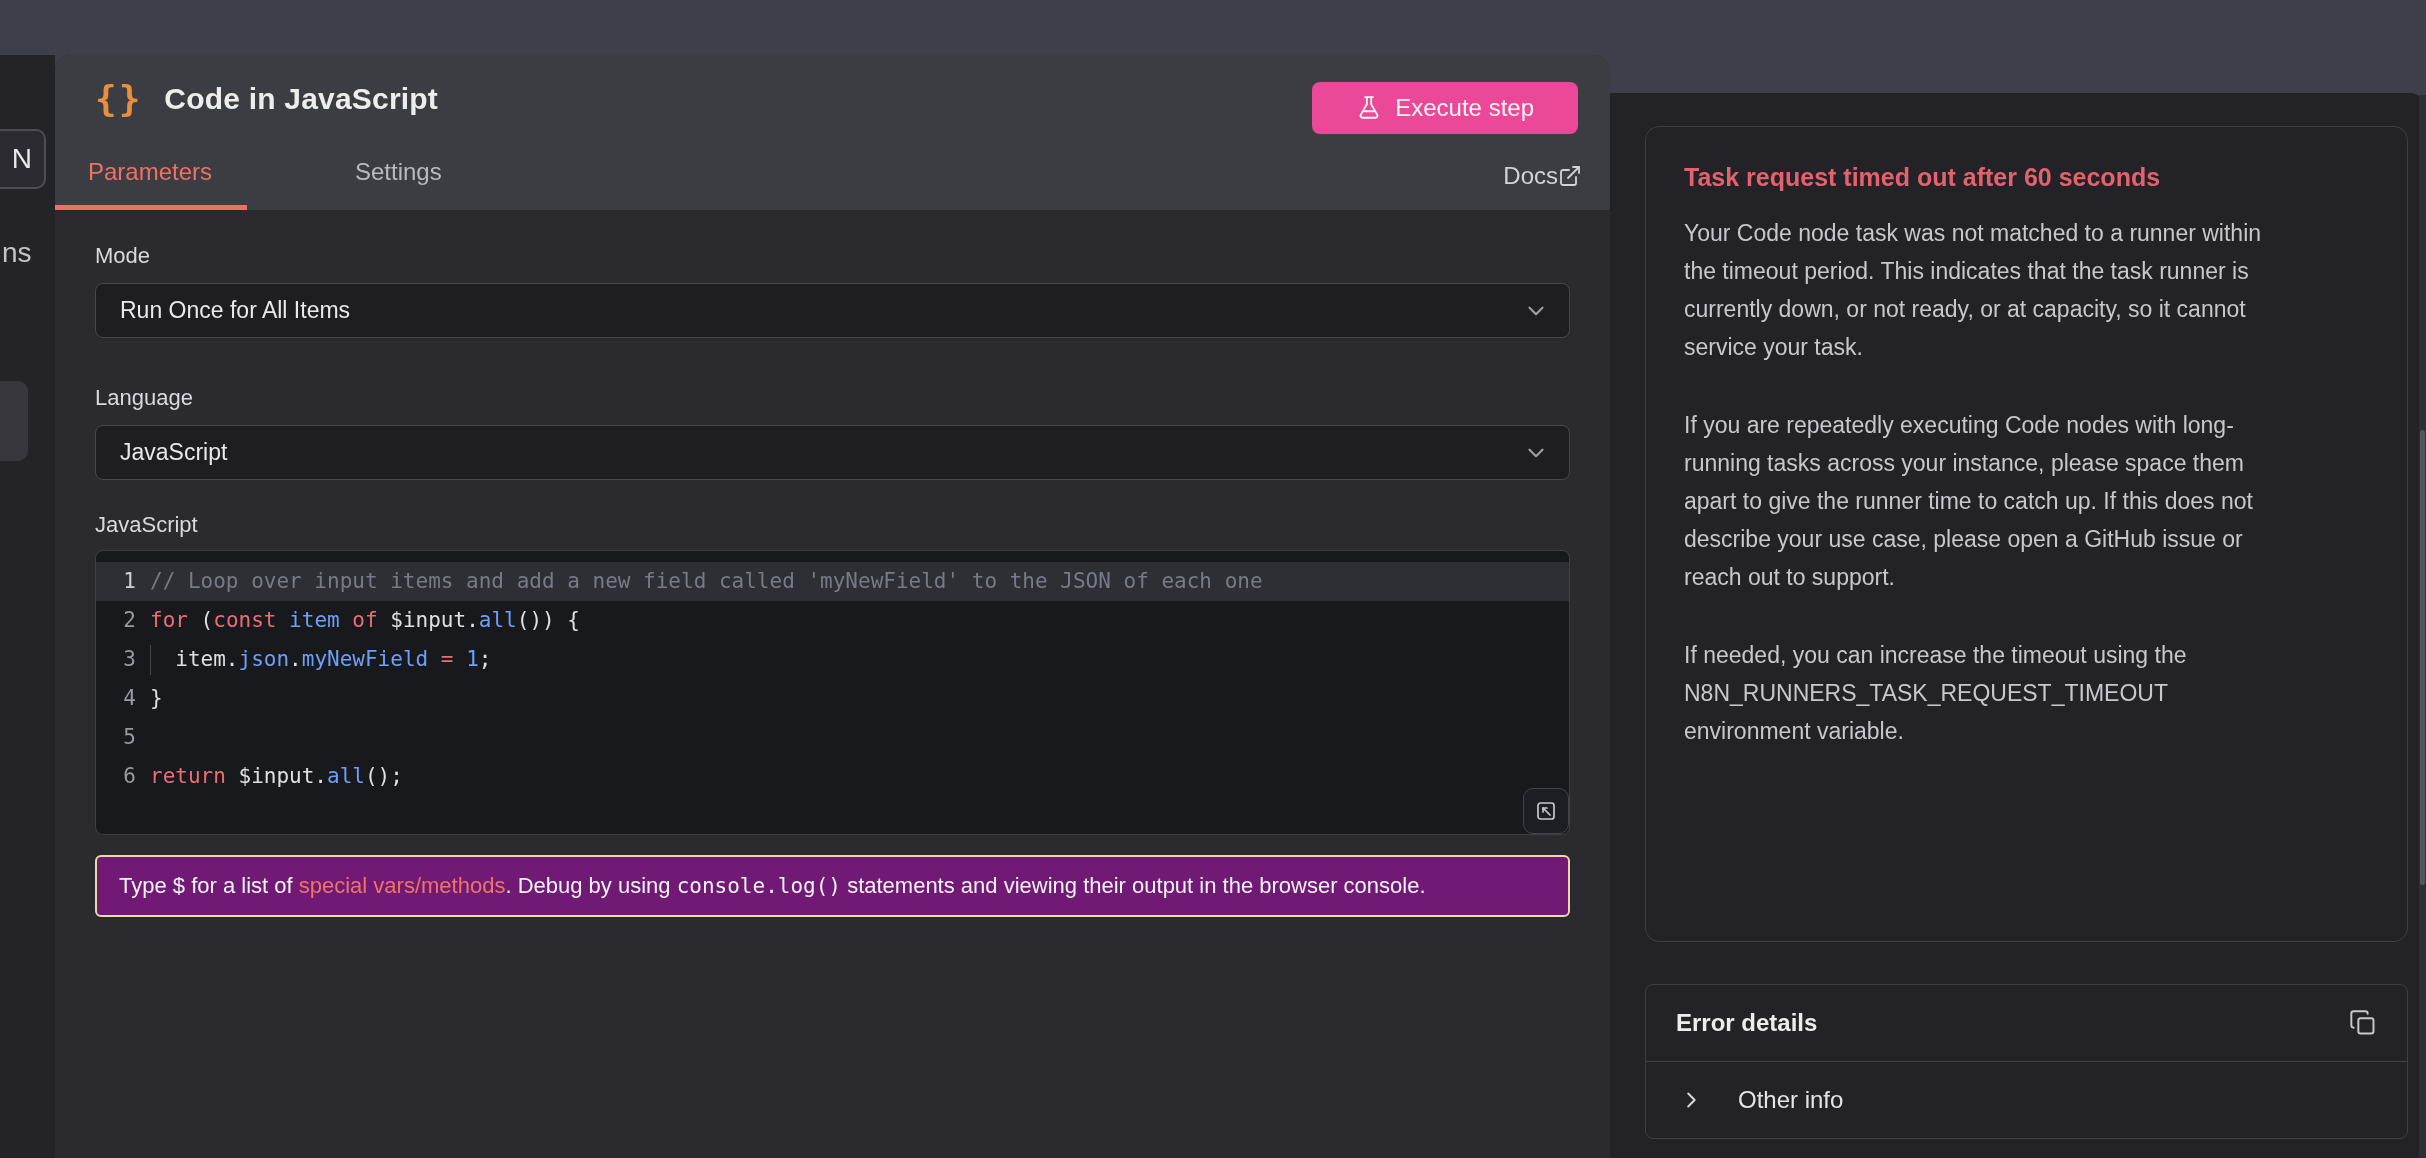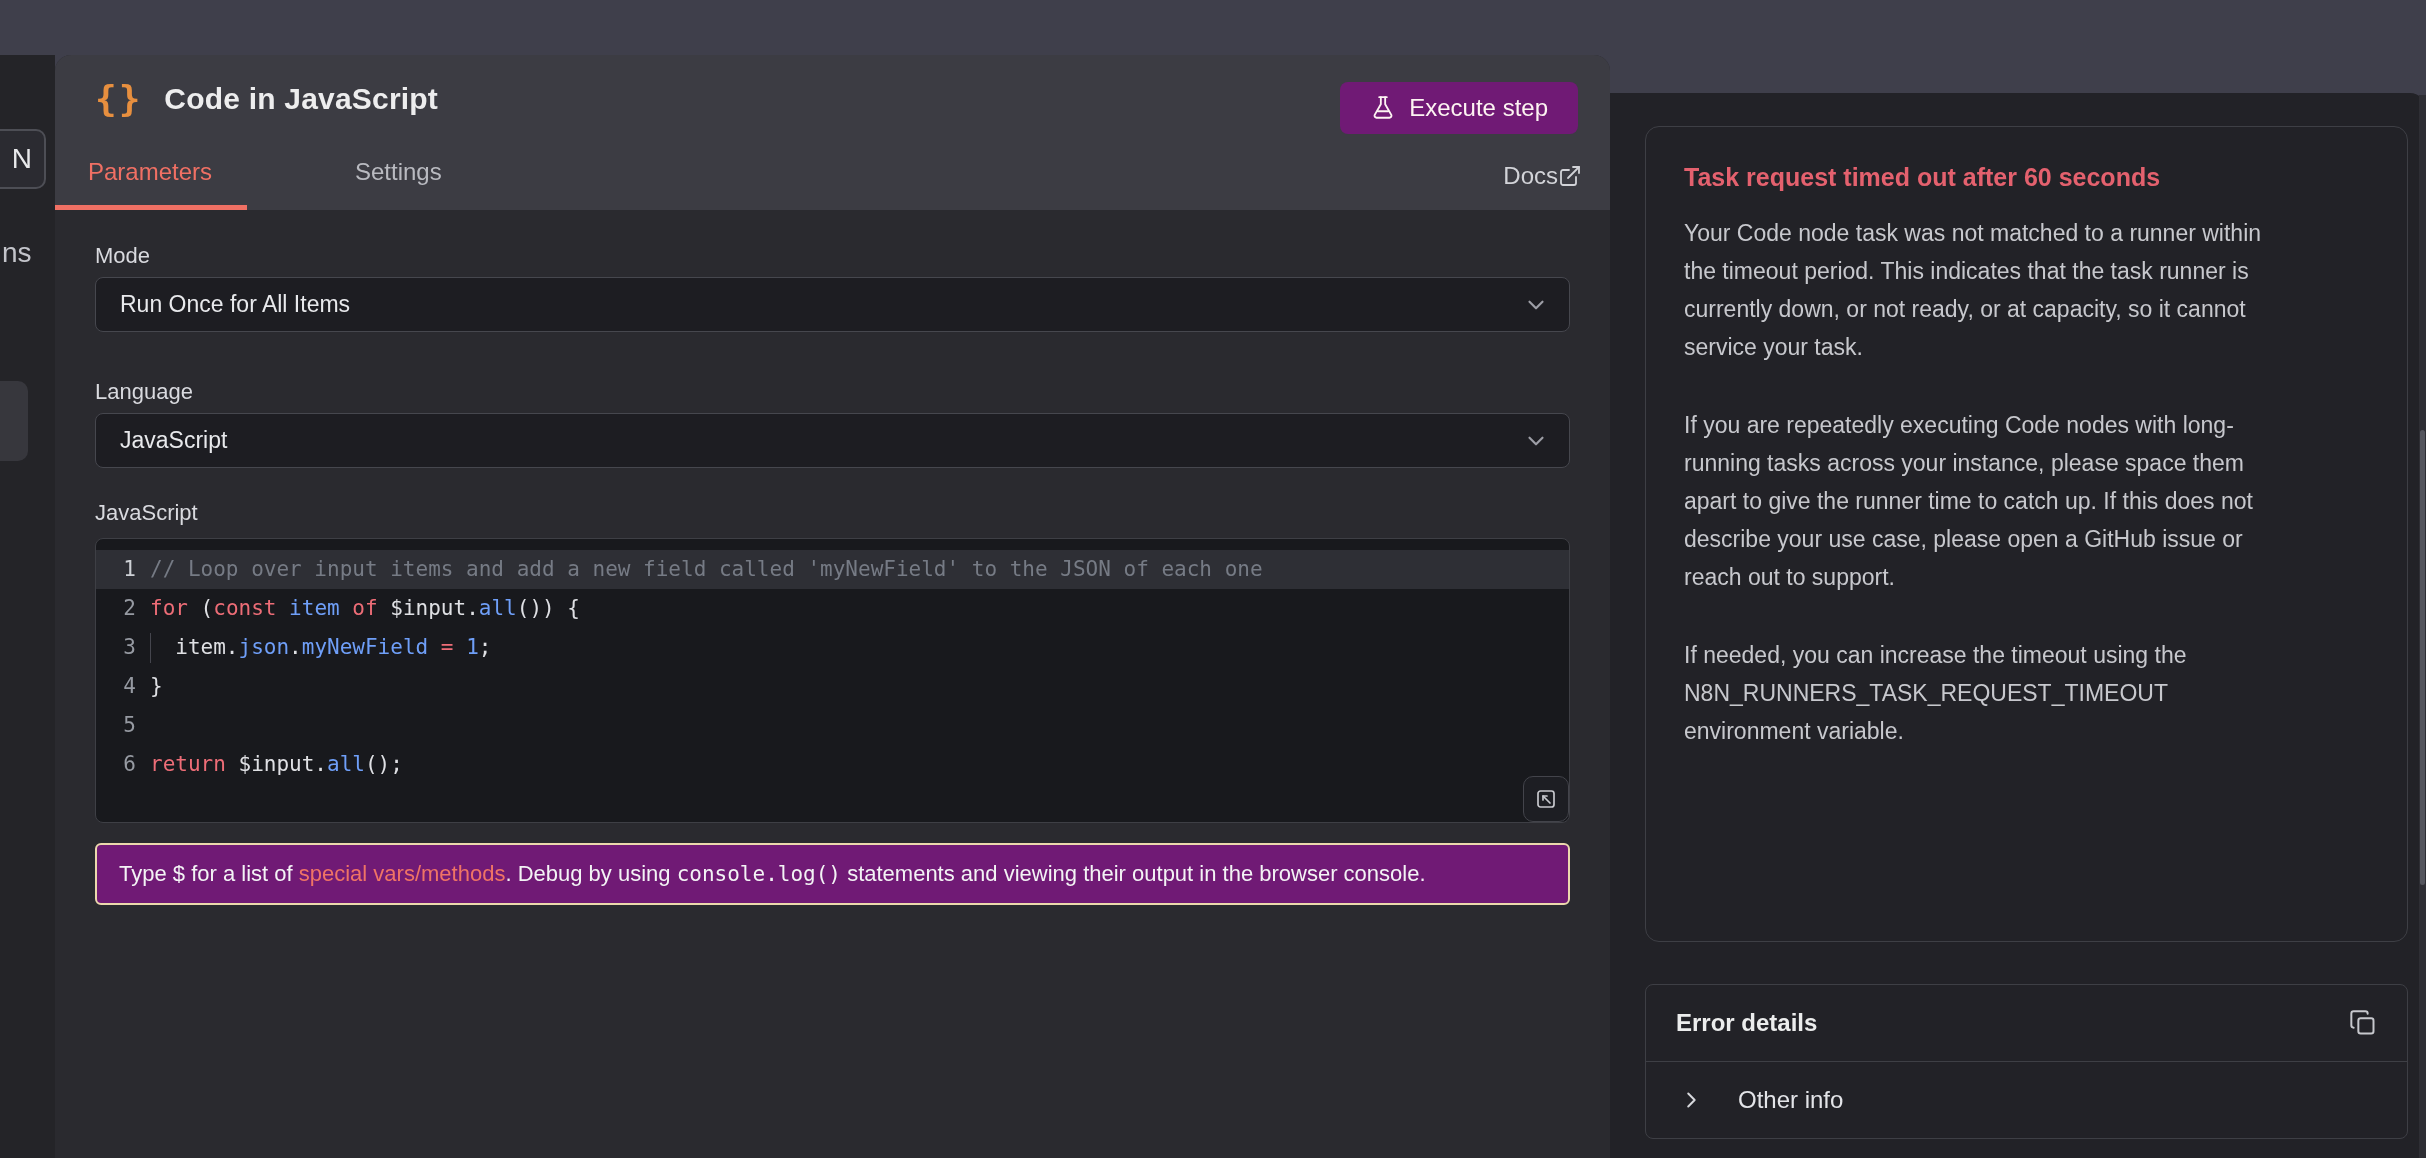--- a/index.html
+++ b/index.html
@@ -25,36 +25,36 @@
   
   .main-pane {
     position:absolute; left:55px; top:55px; width:1555px; height:1103px;
     background:#2a2a2f; border-radius:16px 16px 0 0;
   }
   .pane-header { position:relative; height:155px; background:#3c3c43; border-radius:16px 16px 0 0; }
   .title-row { display:flex; align-items:center; gap:22px; padding:26px 40px 0 40px; }
   .braces { font-family:"DejaVu Sans Mono", monospace; font-size:36px; font-weight:bold; color:#e78f3f; letter-spacing:2px; line-height:1; }
   .node-title { font-size:30px; font-weight:600; color:#ededee; letter-spacing:.2px; }
   .execute {
-    position:absolute; right:32px; top:27px; height:52px; padding:0 30px;
-    background:#701a75; border:none; border-radius:8px; cursor:pointer;
+    position:absolute; right:32px; top:27px; height:52px; padding:0 44px;
+    background:#ec4899; border:none; border-radius:8px; cursor:pointer;
     display:flex; align-items:center; gap:13px; color:#fdf4f2; font-size:24px;
     font-family:"Liberation Sans", sans-serif;
   }
   .tabs { position:absolute; left:0; bottom:0; right:0; height:62px; }
   .tab { position:absolute; bottom:0; font-size:24px; padding-bottom:24px; cursor:pointer; }
   .tab-parameters { left:33px; color:#f07064; }
   .tab-settings { left:300px; color:#b9bac0; }
   .tab-underline { position:absolute; left:0; bottom:0; width:192px; height:5px; background:#f07064; }
   .docs { position:absolute; right:28px; bottom:20px; display:flex; align-items:center; color:#d2d3d8; font-size:24px; cursor:pointer; }
 
   .pane-body { padding:33px 40px 0 40px; }
   .field-label { font-size:22px; color:#d9dadf; display:block; }
   .select {
-    margin-top:8px; height:55px; background:#1d1d22; border:1px solid #46474e; border-radius:8px;
+    margin-top:14px; height:55px; background:#1d1d22; border:1px solid #46474e; border-radius:8px;
     display:flex; align-items:center; padding:0 24px; cursor:pointer; position:relative;
   }
   .select-value { font-size:23px; color:#e8e9ec; }
   .select .chev { position:absolute; right:20px; top:14px; }
   .gap1 { height:47px; } .gap2 { height:32px; } .gap3 { height:12px; }
 
   
   .editor {
     margin-top:0; height:285px; background:#18191d; border:1px solid #3e3f45; border-radius:8px;
     position:relative; overflow:hidden; padding-top:11px;

